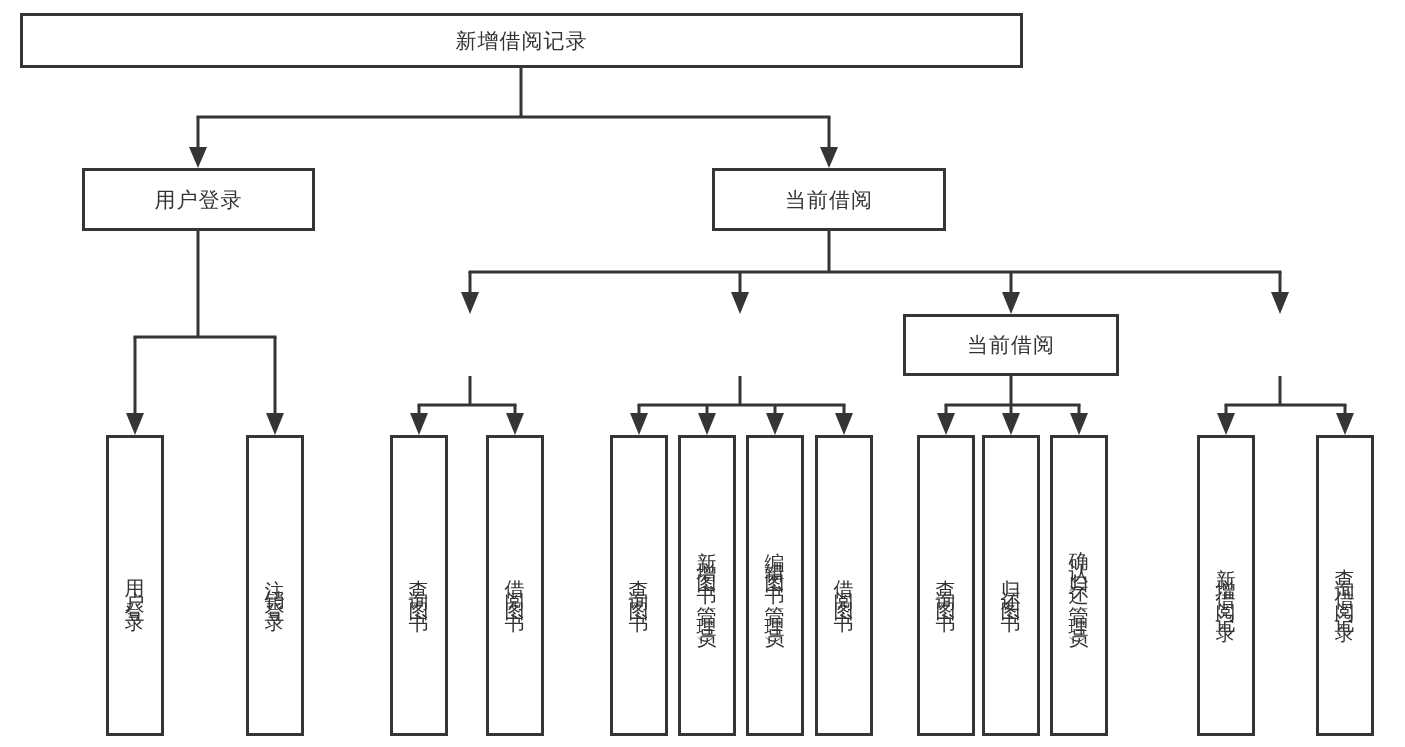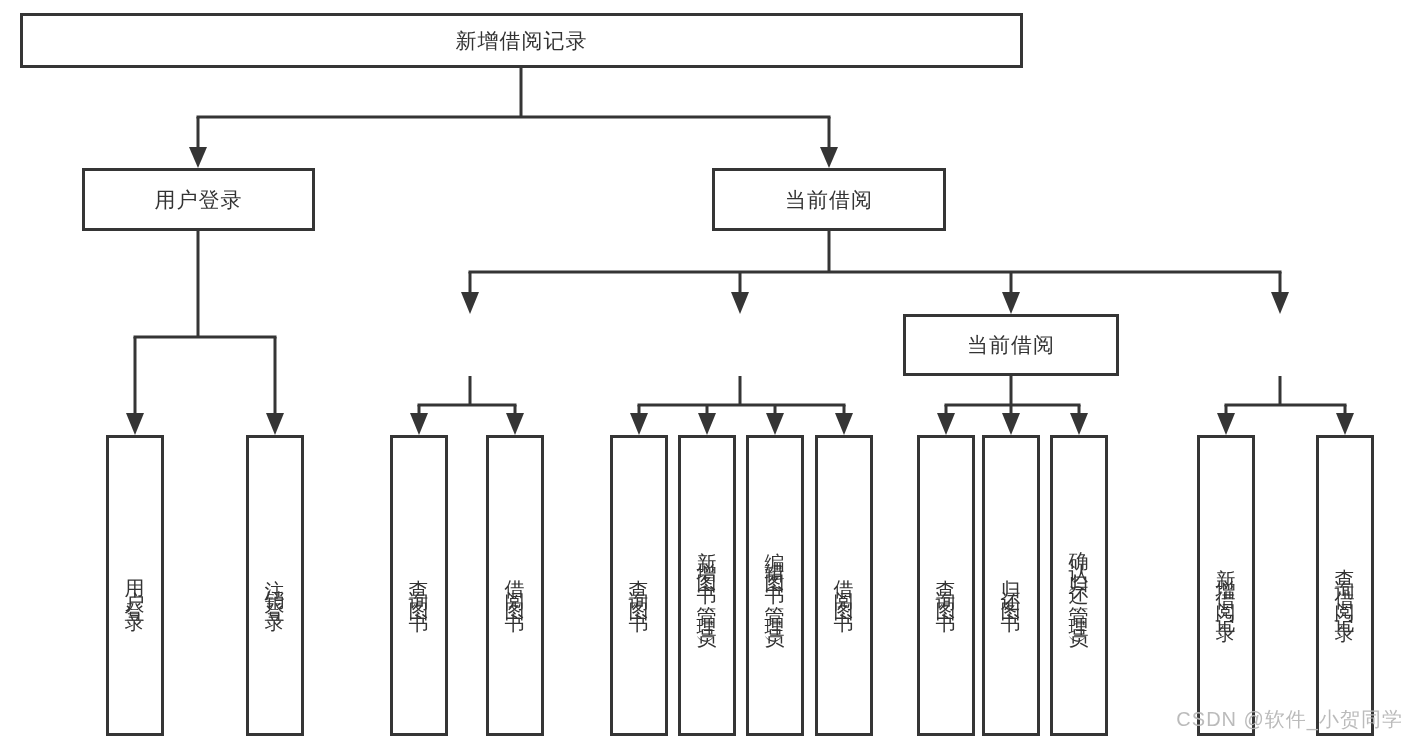--- a/index.html
+++ b/index.html
@@ -204,15 +204,14 @@
     <span>确认归还（管理员）</span>
   </div>
 
   <div class="box v-box leaf lf12">
     <span>新增借阅记录</span>
   </div>
   <div class="box v-box leaf lf13">
     <span>查询借阅记录</span>
   </div>
 
-  <div id="watermark">CSDN @软件_小贺同学</div>
 
 </div>
 
 </body></html>

